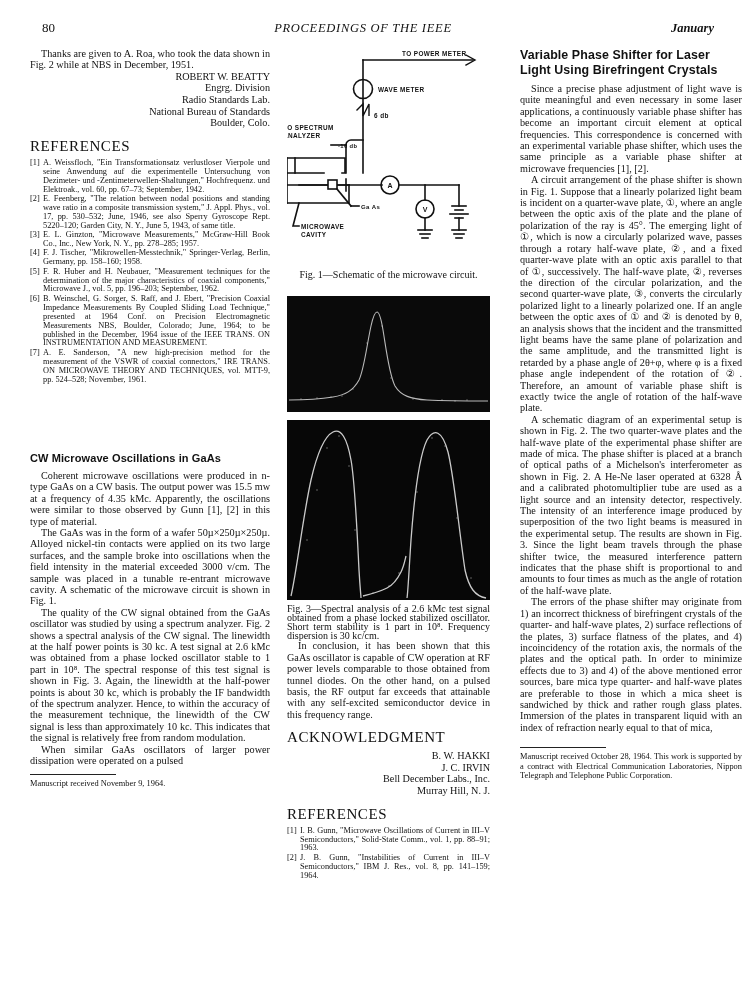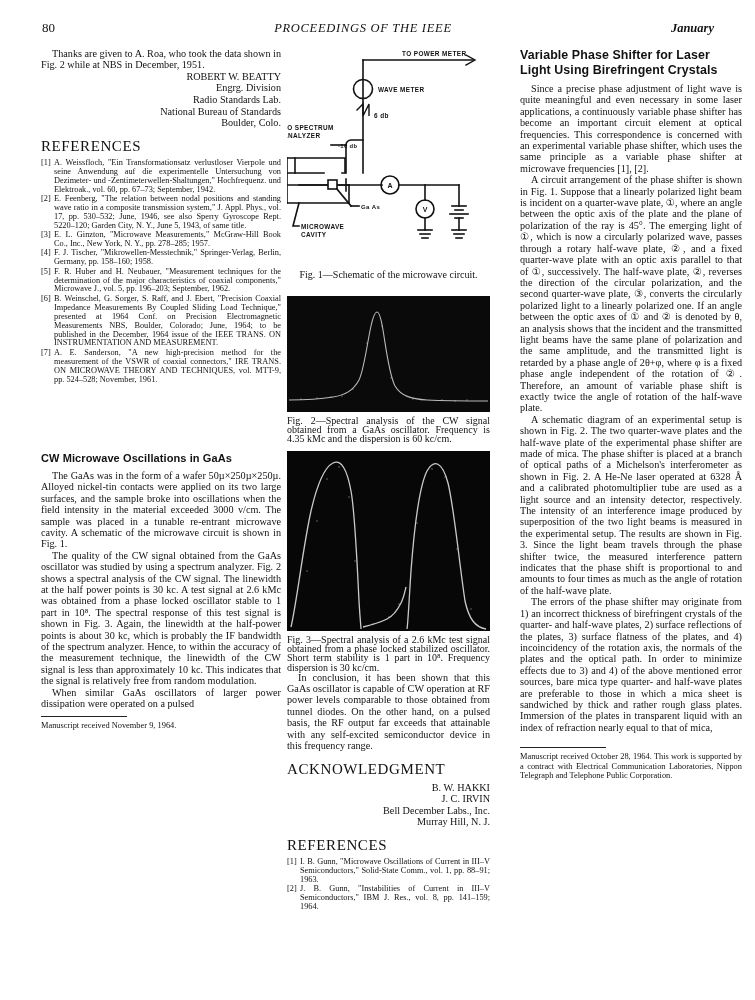--- a/index.html
+++ b/index.html
@@ -19,21 +19,21 @@
     position:absolute;left:42px;top:20px;width:672px;
     display:flex;align-items:baseline;justify-content:space-between;
     font-size:12.5px;
   }
   .runhead .folio{font-weight:400;font-size:13px;font-style:normal;text-align:center;}
   .runhead .title{font-style:italic;letter-spacing:.7px;font-size:12.5px;}
   .runhead .month{font-style:italic;font-weight:bold;font-size:12.5px;}
 
   
   .col{position:absolute;top:48px;}
-  .col1{left:41px;width:240px;}
+  .col1{left:30px;width:240px;}
   .col2{left:287px;width:203px;}
   .col3{left:520px;width:222px;}
 
   p{margin:0;text-align:justify;text-justify:inter-word;
     font-size:10.2px;line-height:11.4px;hyphens:auto;}
   p.ind{text-indent:11px;}
   p.noind{text-indent:0;}
 
   
   .sig{text-align:right;font-size:10.2px;line-height:11.6px;margin-top:0;}
@@ -103,20 +103,21 @@
       <li><span class="num">[4]</span><span>F. J. Tischer, "Mikrowellen-Messtechnik," Springer-Verlag, Berlin, Germany, pp. 158–160; 1958.</span></li>
       <li><span class="num">[5]</span><span>F. R. Huber and H. Neubauer, "Measurement techniques for the determination of the major characteristics of coaxial components," Microwave J., vol. 5, pp. 196–203; September, 1962.</span></li>
       <li><span class="num">[6]</span><span>B. Weinschel, G. Sorger, S. Raff, and J. Ebert, "Precision Coaxial Impedance Measurements By Coupled Sliding Load Technique," presented at 1964 Conf. on Precision Electromagnetic Measurements NBS, Boulder, Colorado; June, 1964; to be published in the December, 1964 issue of the IEEE TRANS. ON INSTRUMENTATION AND MEASUREMENT.</span></li>
       <li><span class="num">[7]</span><span>A. E. Sanderson, "A new high-precision method for the measurement of the VSWR of coaxial connectors," IRE TRANS. ON MICROWAVE THEORY AND TECHNIQUES, vol. MTT-9, pp. 524–528; November, 1961.</span></li>
     </ol>
 
     <div style="height:58px"></div>
 
     <h2 class="secthead">CW Microwave Oscillations in GaAs</h2>
 
+    <p class="ind">Coherent microwave oscillations were produced in n-type GaAs on a CW basis. The output power was 15.5 mw at a frequency of 4.35 kMc. Apparently, the oscillations were similar to those observed by Gunn [1], [2] in this type of material.</p>
     <p class="ind">The GaAs was in the form of a wafer 50µ×250µ×250µ. Alloyed nickel-tin contacts were applied on its two large surfaces, and the sample broke into oscillations when the field intensity in the material exceeded 3000 v/cm. The sample was placed in a tunable re-entrant microwave cavity. A schematic of the microwave circuit is shown in Fig. 1.</p>
     <p class="ind">The quality of the CW signal obtained from the GaAs oscillator was studied by using a spectrum analyzer. Fig. 2 shows a spectral analysis of the CW signal. The linewidth at the half power points is 30 kc. A test signal at 2.6 kMc was obtained from a phase locked oscillator stable to 1 part in 10⁸. The spectral response of this test signal is shown in Fig. 3. Again, the linewidth at the half-power points is about 30 kc, which is probably the IF bandwidth of the spectrum analyzer. Hence, to within the accuracy of the measurement technique, the linewidth of the CW signal is less than approximately 10 kc. This indicates that the signal is relatively free from random modulation.</p>
     <p class="ind">When similar GaAs oscillators of larger power dissipation were operated on a pulsed</p>
 
     <div class="fnrule"></div>
     <div class="fnote">Manuscript received November 9, 1964.</div>
   </div>
 
   <div class="col col2">
 
@@ -212,21 +213,20 @@
             <circle cx="95" cy="30" r=".7"></circle>
           <circle cx="104" cy="82" r=".7"></circle>
             <circle cx="126" cy="103" r=".7"></circle>
           <circle cx="155" cy="104" r=".7"></circle>
             <circle cx="180" cy="104" r=".7"></circle>
           <circle cx="44" cy="101" r=".7"></circle>
             <circle cx="168" cy="105" r=".7"></circle>
         </g>
       </svg>
     </div>
-    <div class="figcap">Fig. 2—Spectral analysis of the CW signal obtained from a GaAs oscillator. Frequency is 4.35 kMc and the dispersion is 60 kc/cm.</div>
 
     <div class="fig-photo" style="width:203px;height:180px;margin-top:8px;">
       <svg width="203" height="180" viewBox="0 0 203 180">
         <rect width="203" height="180" fill="#070707"></rect>
         <g stroke="#e0e0e0" stroke-width="1.3" fill="none" opacity=".9">
 
           <path d="M4 176 C10 150 16 96 24 60 C30 34 38 16 46 12 C54 8 60 18 64 40 C68 62 70 110 72 150 C73 168 74 176 74 178"></path>
 
           <path d="M120 178 C121 172 122 150 124 120 C127 80 132 36 140 20 C147 8 155 10 161 32 C167 56 172 110 178 150 C182 168 188 176 199 178"></path>
 

